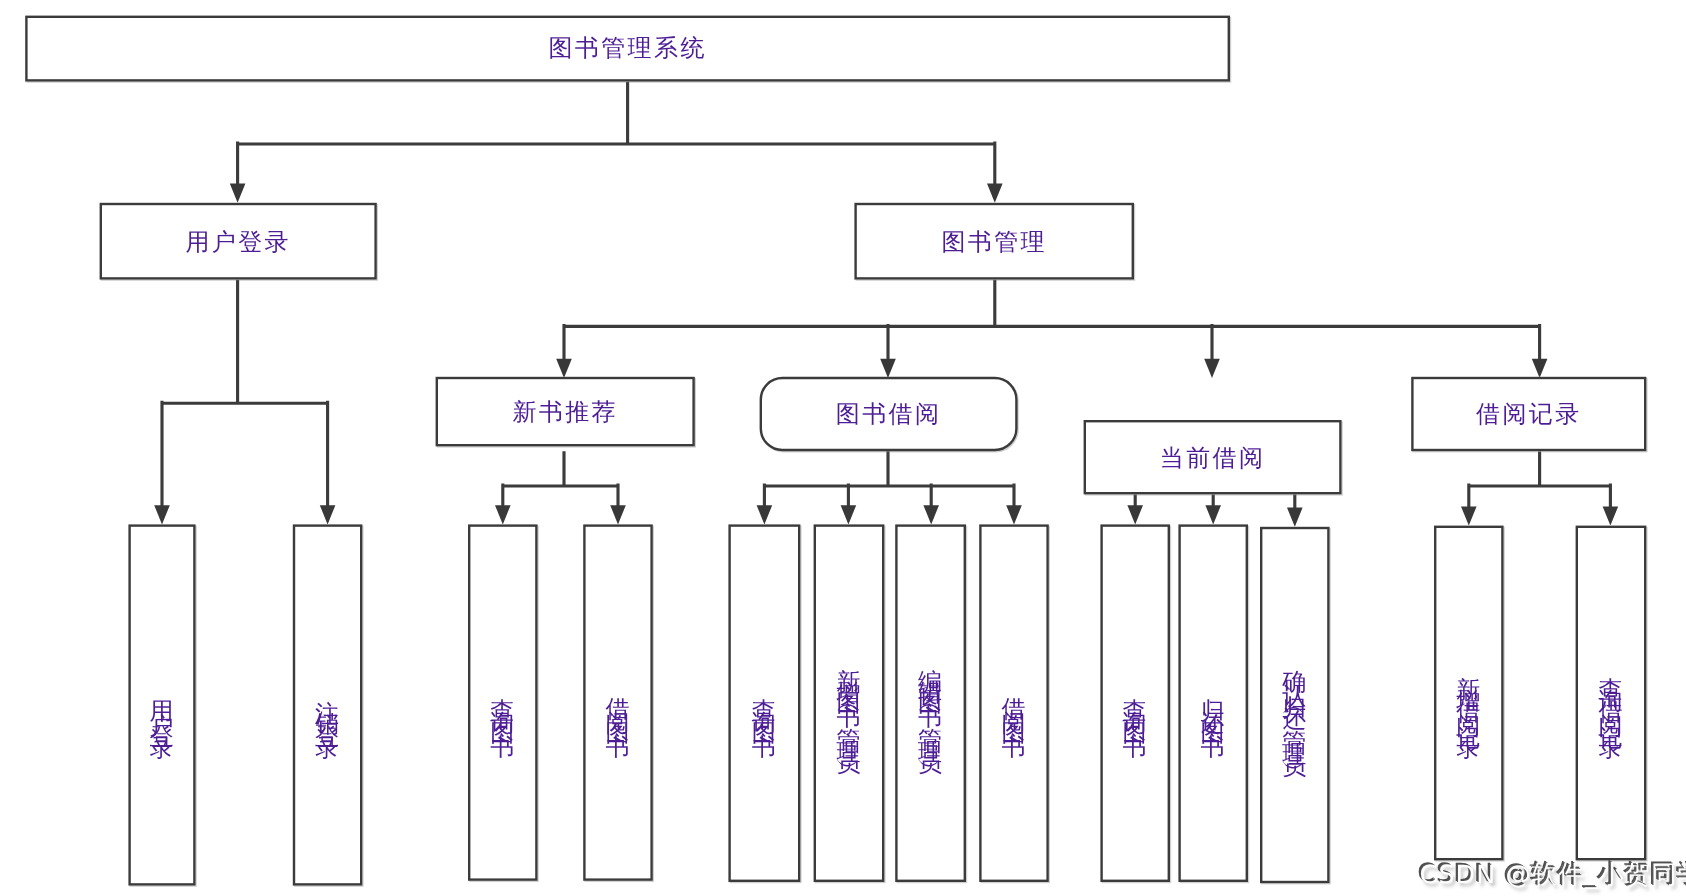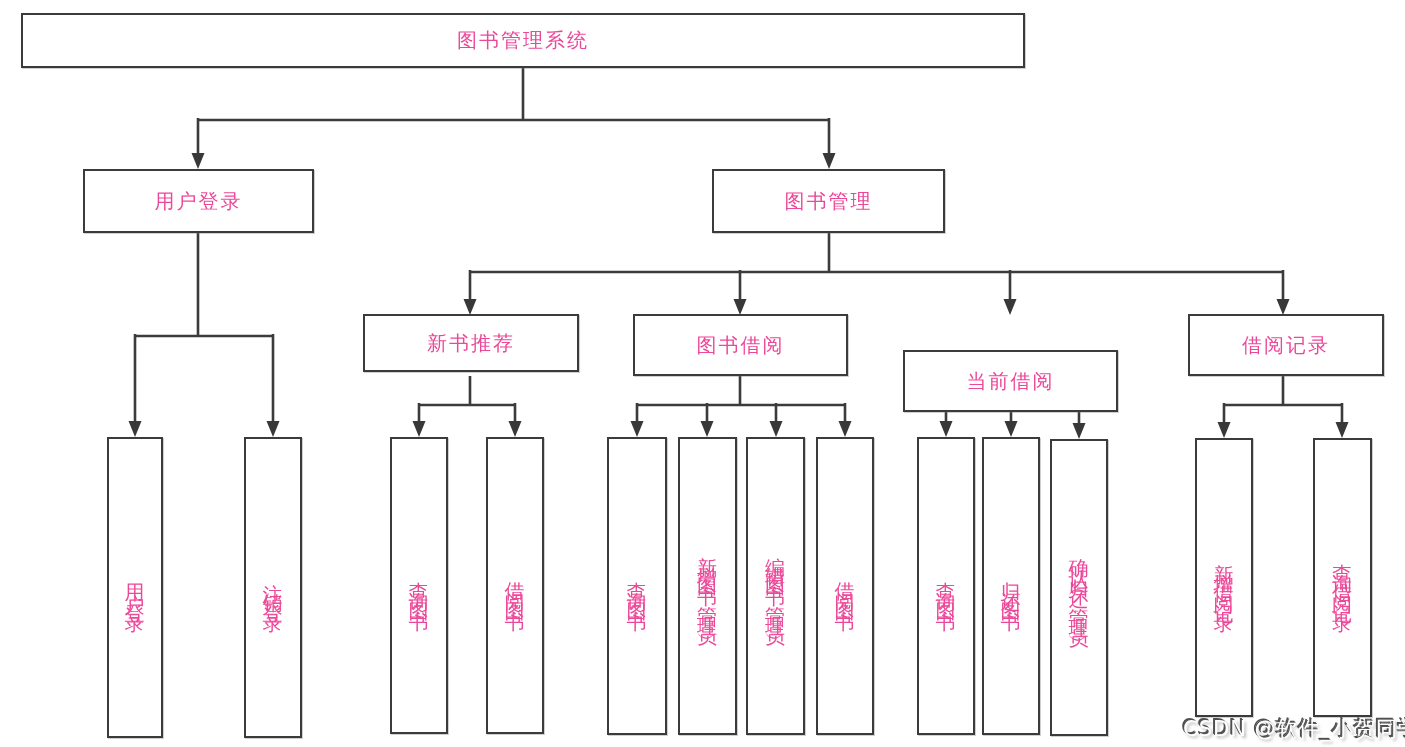--- a/index.html
+++ b/index.html
@@ -15,21 +15,21 @@
     position: absolute;
     left: 0; top: 0;
     width: 1405px; height: 747px;
     z-index: 1;
   }
   .node, .leaf {
     position: absolute;
     box-sizing: border-box;
     border: 2px solid #3b3b3b;
     background: #ffffff;
-    color: #ec4899;
+    color: #4c1d95;
     display: flex;
     align-items: center;
     justify-content: center;
     z-index: 2;
     box-shadow: 1px 1px 0 rgba(120,120,120,0.35);
   }
   .node { font-size: 20px; letter-spacing: 2px; }
   .leaf-text {
     writing-mode: vertical-rl;
     text-orientation: mixed;
@@ -95,27 +95,27 @@
   <div class="node" style="left:83px; top:169px; width:231px; height:64px;">
     <span>用户登录</span>
   </div>
   <div class="node" style="left:712px; top:169px; width:233px; height:64px;">
     <span>图书管理</span>
   </div>
 
   <div class="node" style="left:363px; top:314px; width:216px; height:58px;">
     <span>新书推荐</span>
   </div>
-  <div class="node" style="left:633px; top:314px; width:215px; height:62px;">
+  <div class="node" style="left:633px; top:314px; width:215px; height:62px;border-radius:19px;">
     <span>图书借阅</span>
   </div>
   <div class="node" style="left:903px; top:314px; width:215px; height:62px;margin-top:36px;">
     <span>当前借阅</span>
   </div>
-  <div class="node" style="left:1176px; top:314px; width:196px; height:62px;margin-left:12px;">
+  <div class="node" style="left:1176px; top:314px; width:196px; height:62px;">
     <span>借阅记录</span>
   </div>
 
   <div class="leaf" style="left:107px; top:437px; width:56px; height:301px;">
     <span class="leaf-text">用户登录</span>
   </div>
   <div class="leaf" style="left:244px; top:437px; width:58px; height:301px;">
     <span class="leaf-text">注销登录</span>
   </div>
 

